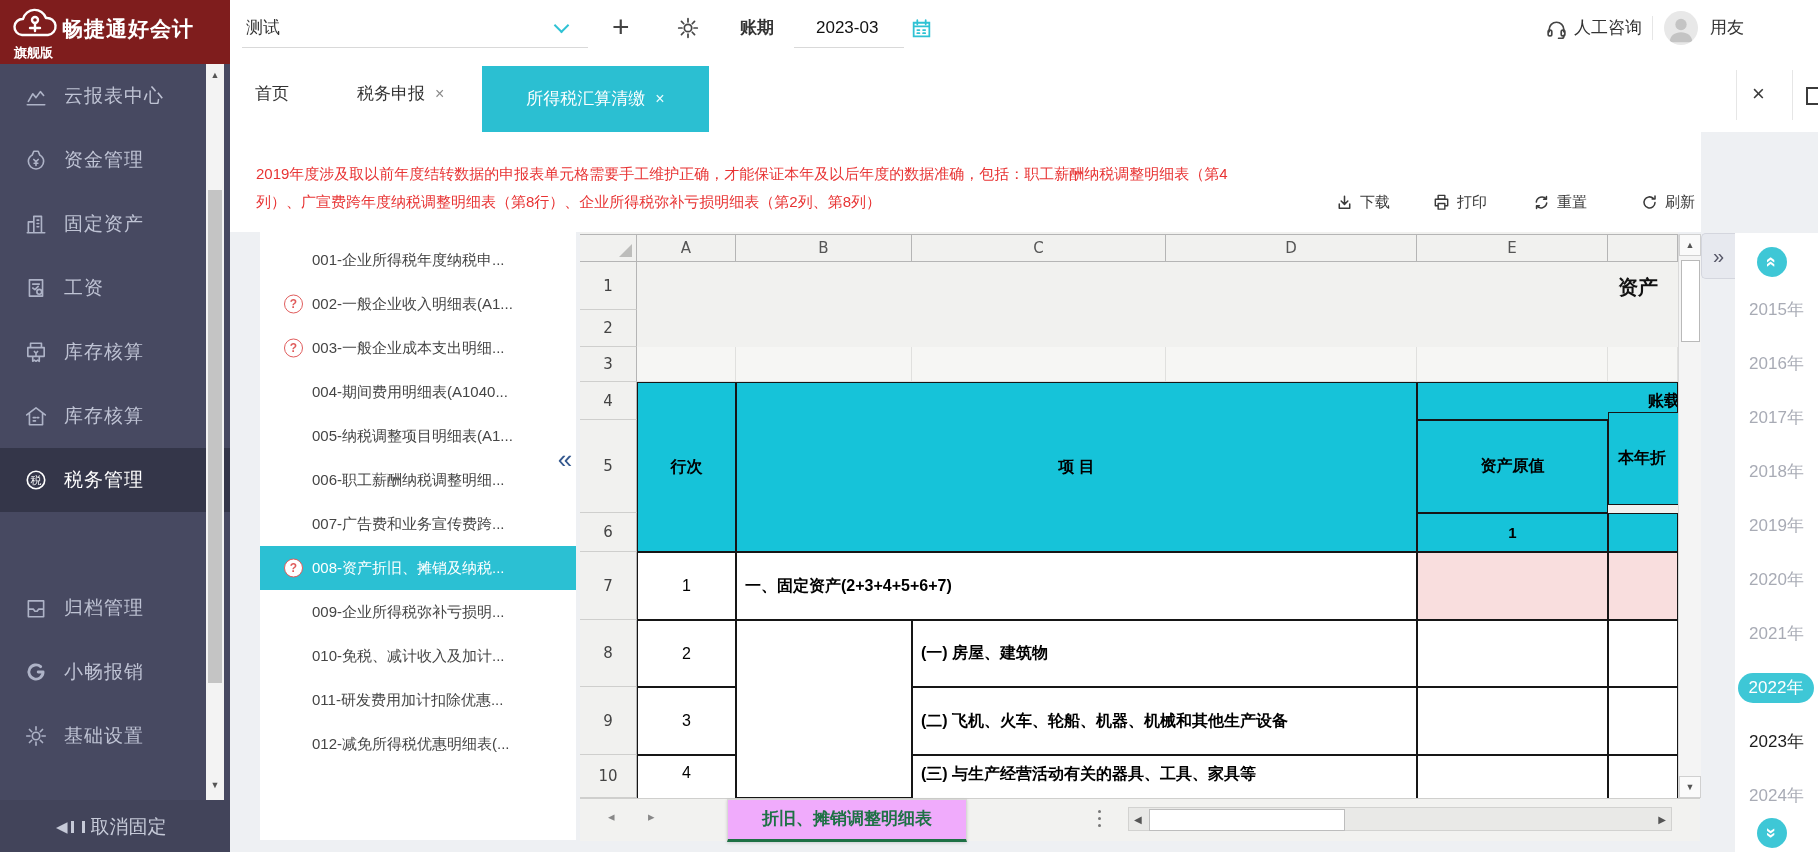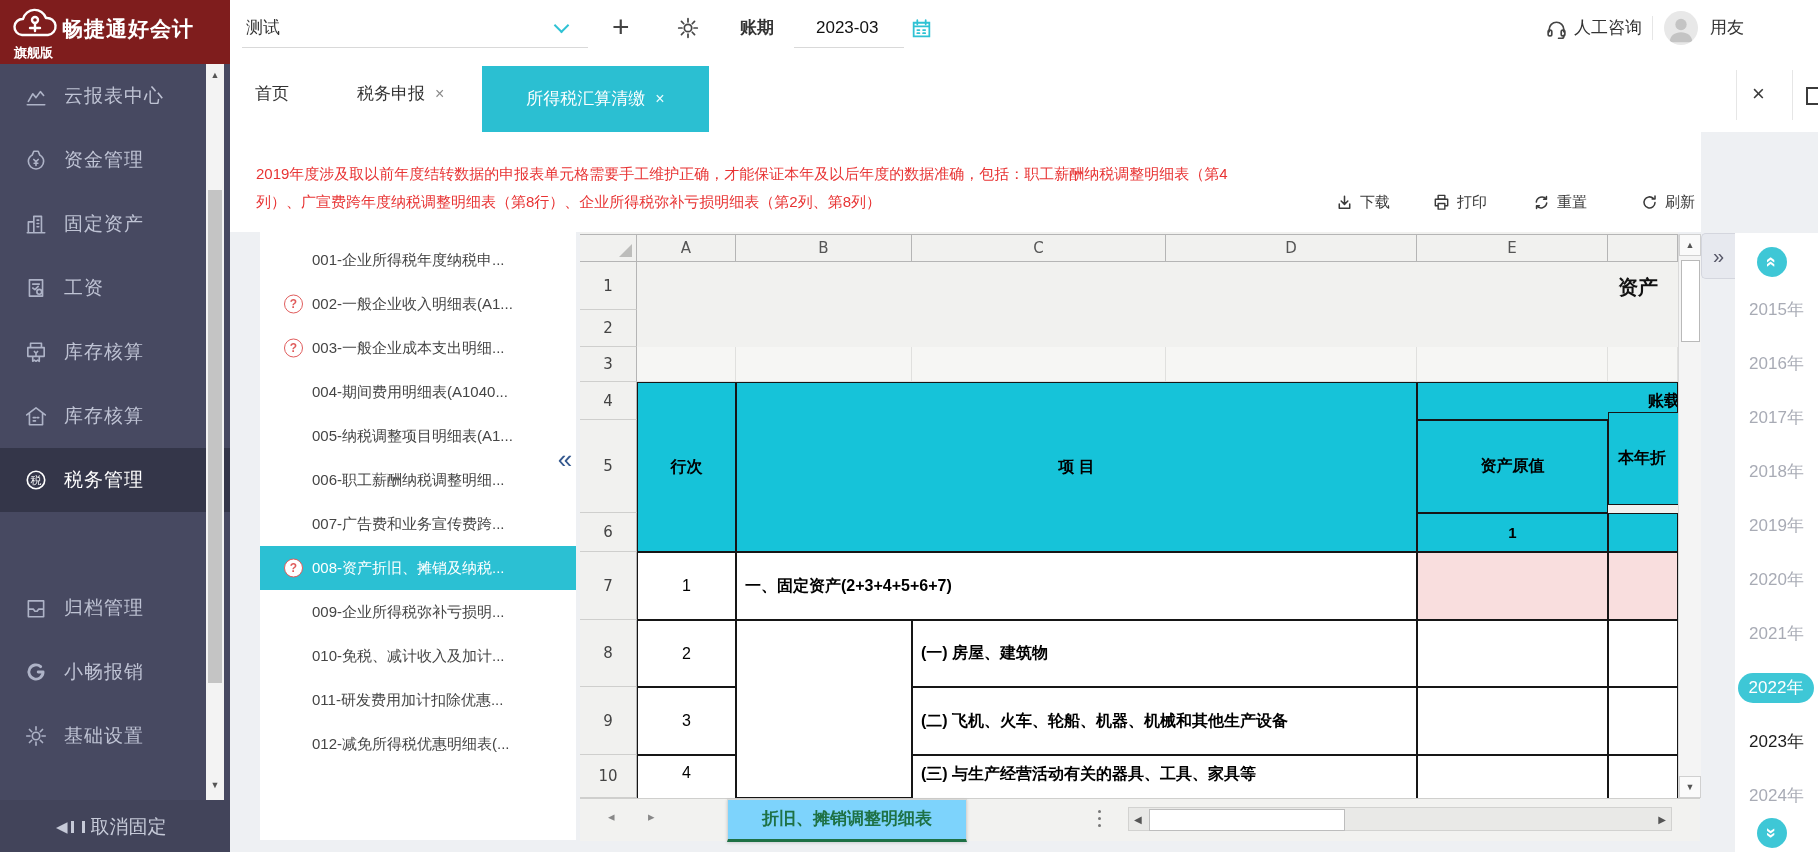--- a/index.html
+++ b/index.html
@@ -55,21 +55,21 @@
   .dcell{background:#fff;border:1px solid #161616;color:#000;font-size:16px;}
   .dcell.bold{font-weight:bold;justify-content:flex-start;padding-left:8px;}
   .pink{background:#f9dede;}
   .faint{border-right:1px solid #e0e0de;border-bottom:1px solid #e0e0de;background:#f6f6f4;}
   .sheet-title{position:absolute;font-size:20px;font-weight:bold;color:#111;white-space:nowrap;}
   .vscroll{left:1678px;top:234px;width:22px;height:564px;background:#f4f4f4;border-left:1px solid #d9d9d9;}
   .sbtn{position:absolute;left:0;width:22px;height:22px;background:#fafafa;border:1px solid #d0d0d0;box-sizing:border-box;text-align:center;line-height:20px;font-size:9px;color:#555;}
   .sthumb{position:absolute;left:2px;width:17px;background:#fff;border:1px solid #b9b9b9;}
   
   .stabbar{left:580px;top:798px;width:1120px;height:42px;background:#f2f2f0;border-top:1px solid #cfcfcd;}
-  .stab{position:absolute;left:147px;top:0;width:238px;height:39px;background:#7dd3fc;border:1px solid #d8d8d6;border-bottom:3px solid #1e7145;
+  .stab{position:absolute;left:147px;top:0;width:238px;height:39px;background:#f0abfc;border:1px solid #d8d8d6;border-bottom:3px solid #1e7145;
     color:#1e7145;font-weight:bold;font-size:17px;text-align:center;line-height:38px;box-shadow:0 1px 3px rgba(0,0,0,.15);cursor:pointer;}
   .navarr{position:absolute;top:10px;font-size:13px;color:#888;cursor:pointer;}
   .dots3{position:absolute;left:518px;top:11px;width:4px;height:20px;}
   .dots3 i{display:block;width:3px;height:3px;border-radius:50%;background:#777;margin:0 0 4px 0;}
   .hscroll{position:absolute;left:548px;top:8px;width:544px;height:24px;background:#e9e9e7;border:1px solid #d2d2d0;box-sizing:border-box;}
   .hthumb{position:absolute;left:20px;top:1px;width:194px;height:20px;background:#fff;border:1px solid #bdbdbd;}
   .harr{position:absolute;top:6px;font-size:10px;color:#555;cursor:pointer;}
   
   .yearpanel{left:1735px;top:233px;width:83px;height:619px;background:#fff;}
   .yearexpand{left:1701px;top:233px;width:34px;height:46px;background:#e7e9ef;border:1px solid #d4d6de;border-right:none;border-radius:5px 0 0 5px;

